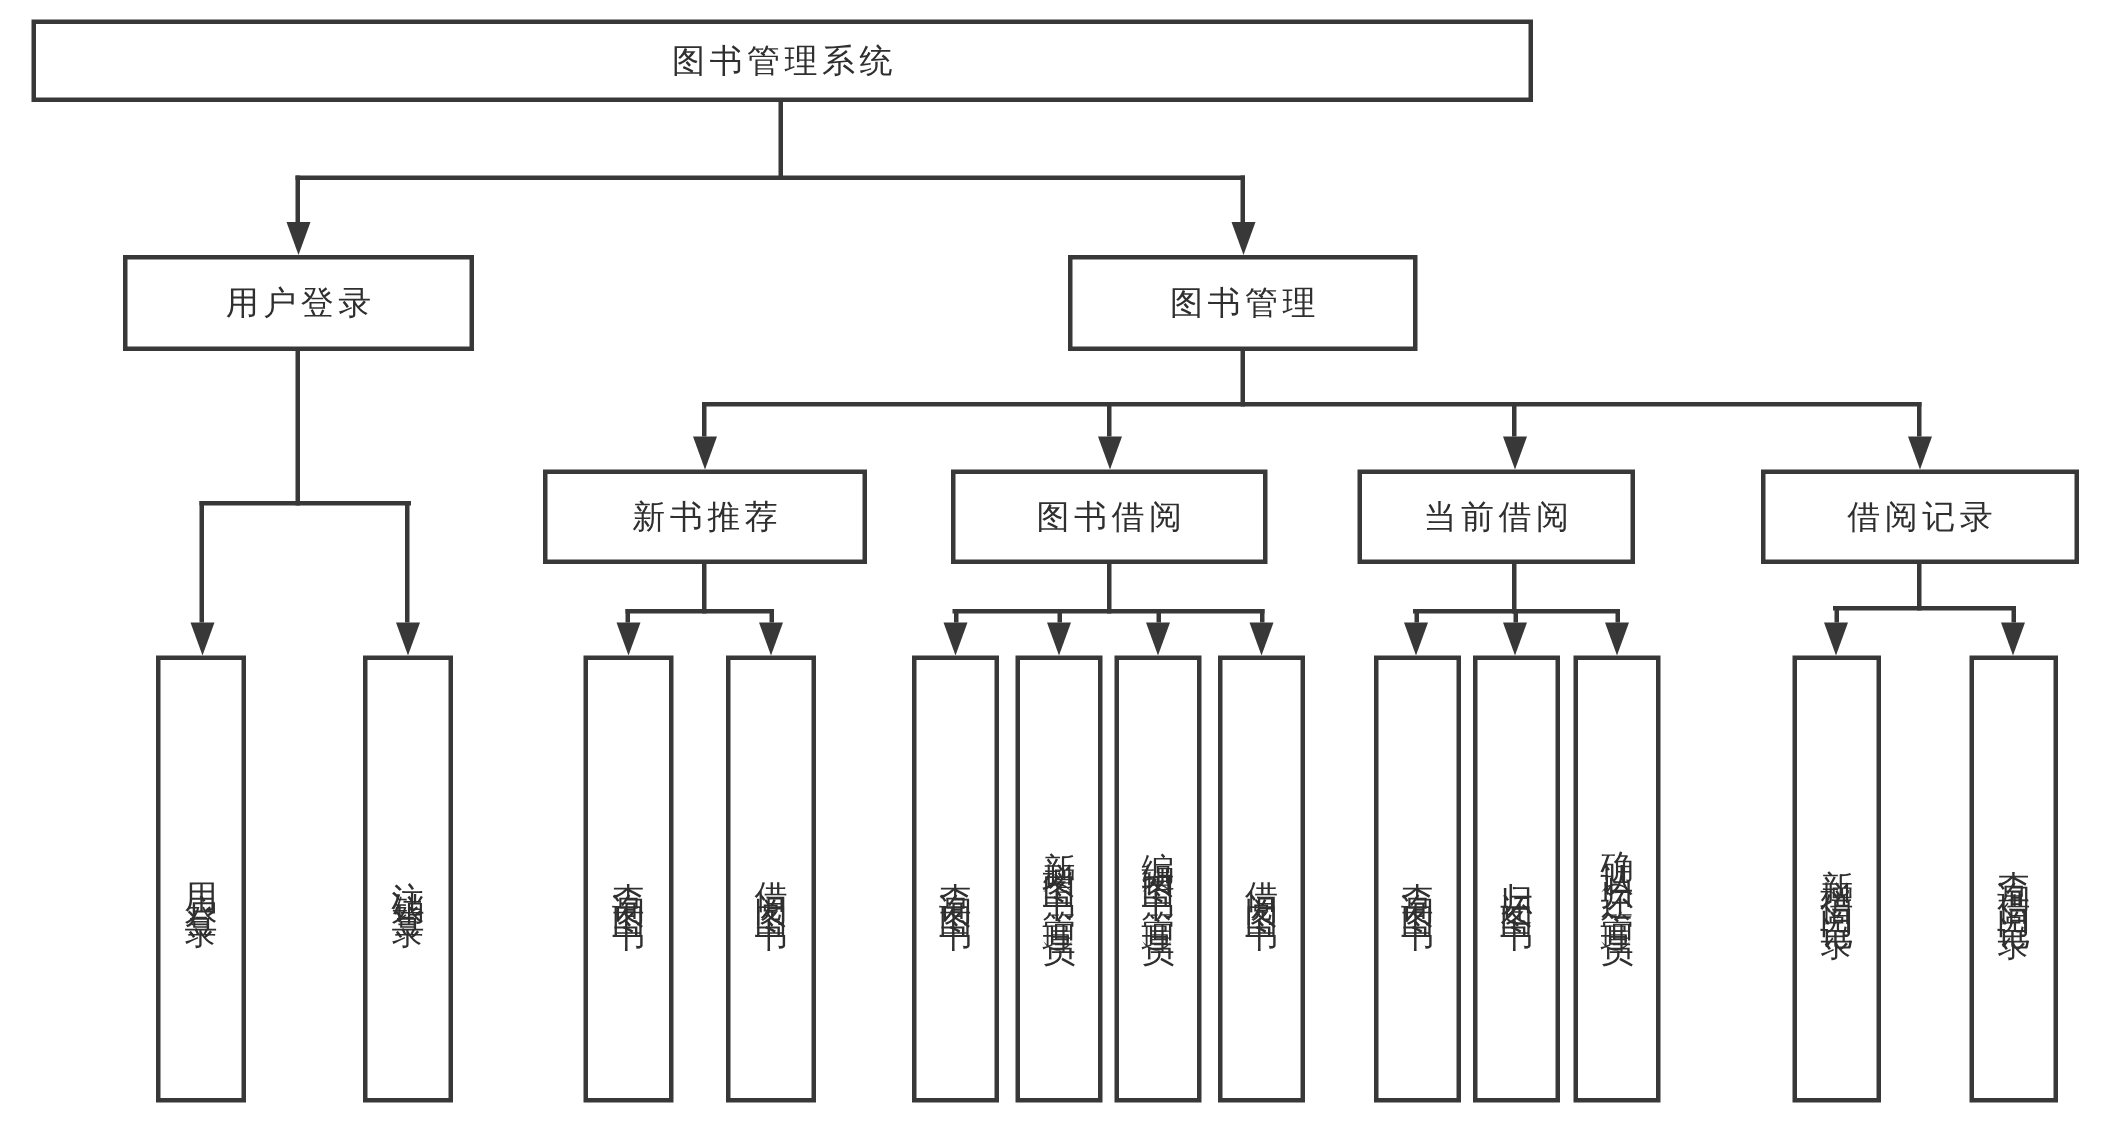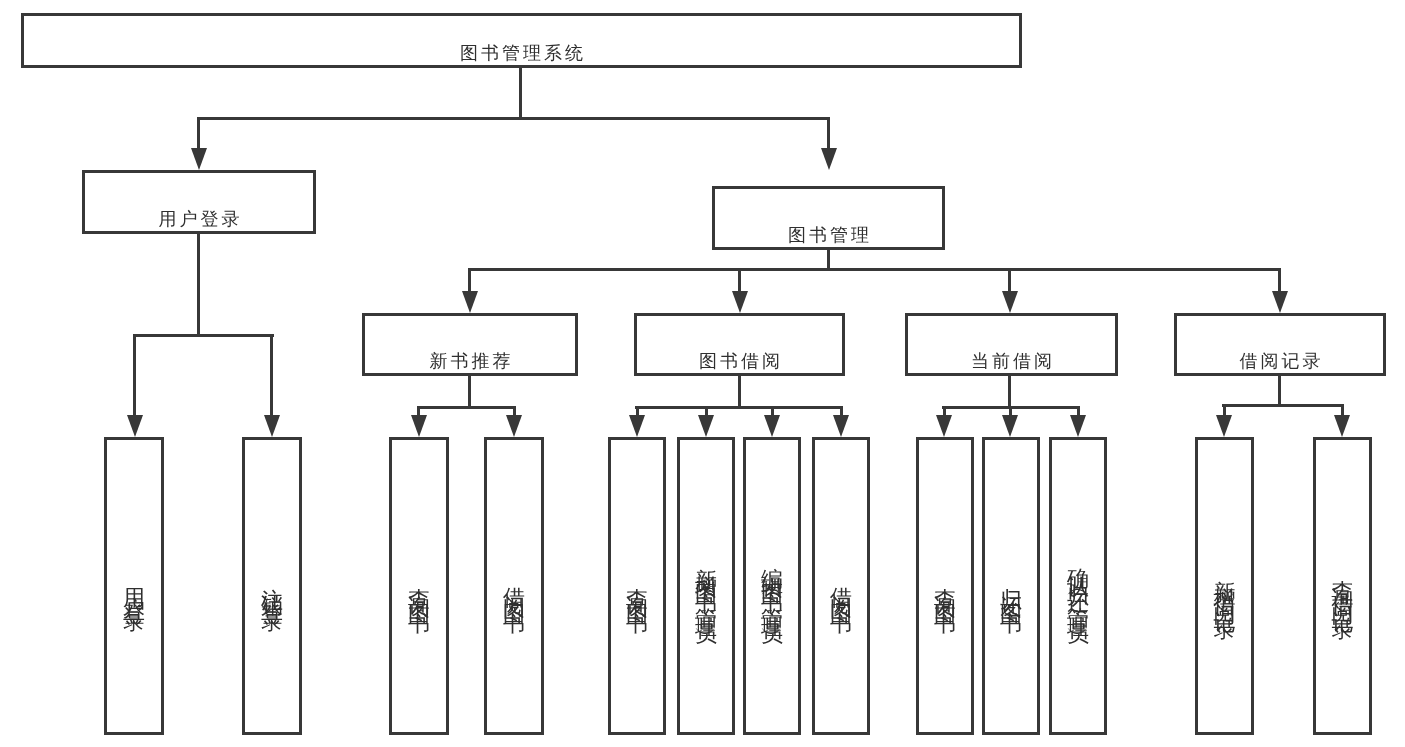--- a/index.html
+++ b/index.html
@@ -13,21 +13,21 @@
   .box {
     position:absolute;
     box-sizing:border-box;
     border:3px solid #383838;
     background:#ffffff;
     display:flex;
     align-items:center;
     justify-content:center;
     color:#2f2f2f;
   }
-  .box.h { font-size:18px; letter-spacing:3px; text-indent:3px;align-items:flex-end; }
+  .box.h { font-size:22px; letter-spacing:3px; text-indent:3px; }
   .box.v {
     writing-mode:vertical-rl;
     text-orientation:mixed;
     font-size:22px;
     letter-spacing:8px;
     line-height:1;
   }
   .line { position:absolute; background:#383838; }
   .ah {
     position:absolute;
@@ -113,33 +113,33 @@
   <div class="ah" style="left:1334px;top:415px"></div>
 
   <div class="box h" style="left:21px;top:13px;width:1001px;height:55px">
     <span>图书管理系统</span>
   </div>
 
   <div class="box h" style="left:82px;top:170px;width:234px;height:64px">
     <span>用户登录</span>
   </div>
 
-  <div class="box h" style="left:712px;top:186px;width:233px;height:64px">
+  <div class="box h" style="left:712px;top:170px;width:233px;height:64px">
     <span>图书管理</span>
   </div>
 
   <div class="box h" style="left:634px;top:313px;width:211px;height:63px">
     <span>图书借阅</span>
   </div>
 
   <div class="box h" style="left:362px;top:313px;width:216px;height:63px">
     <span>新书推荐</span>
   </div>
 
-  <div class="box h" style="left:905px;top:313px;width:213px;height:63px">
+  <div class="box h" style="left:905px;top:313px;width:185px;height:63px">
     <span>当前借阅</span>
   </div>
 
   <div class="box h" style="left:1174px;top:313px;width:212px;height:63px">
     <span>借阅记录</span>
   </div>
 
   <div class="box v" style="left:104px;top:437px;width:60px;height:298px">
     <span>用户登录</span>
   </div>

